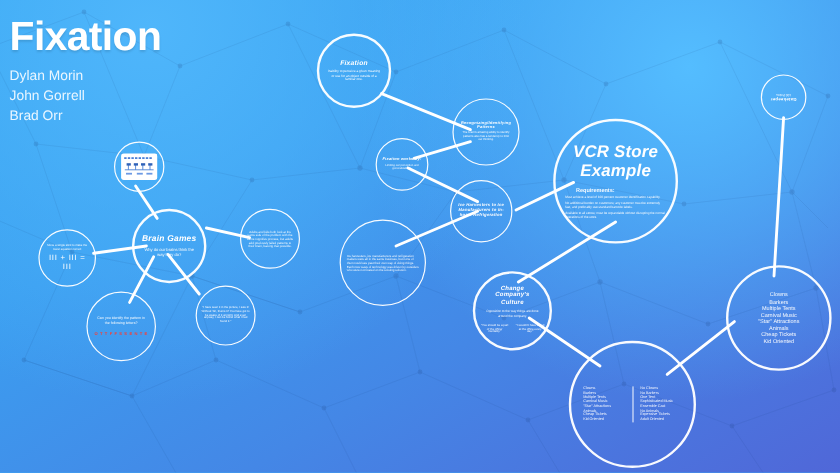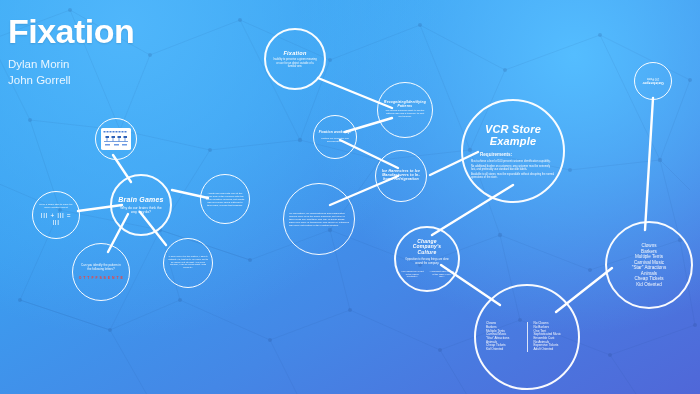--- a/index.html
+++ b/index.html
@@ -156,21 +156,21 @@
 
   <div class="node thin" style="left:375px;top:150px;width:52px;height:52px;">
     <div class="ttl" style="font-size:3.5px;max-width:42px;font-style:italic;">Ice Harvesters to Ice Manufacturers to In-home Refrigeration</div>
   </div>
 
   <div class="node thin" style="left:283px;top:183px;width:72px;height:72px;">
     <div class="bd" style="font-size:2.5px;max-width:60px;text-align:left;">Ice harvesters, ice manufacturers and refrigeration makers were all in the same business, but none of them could see past their own way of doing things. Each new wave of technology was driven by outsiders who were not fixated on the existing solution.</div>
   </div>
 
   <div class="node" style="left:461px;top:99px;width:104px;height:104px;border-width:2.4px;">
-    <div class="ttl" style="font-size:11px;margin-bottom:5px;max-width:78px;">VCR Store Example</div>
+    <div class="ttl" style="font-size:14px;margin-bottom:5px;max-width:78px;">VCR Store Example</div>
     <div class="bd" style="font-size:4.6px;font-weight:bold;align-self:flex-start;margin-left:13px;margin-bottom:2px;">Requirements:</div>
     <div style="max-width:84px;text-align:left;">
       <div class="bd" style="font-size:2.6px;margin-bottom:2px;">Must achieve a level of 100 percent customer identification capability.</div>
       <div class="bd" style="font-size:2.6px;margin-bottom:2px;">No additional burden on customers; any customer must be extremely fast, and preferably use standard barcode labels.</div>
       <div class="bd" style="font-size:2.6px;">Available to all stores; must be expandable without disrupting the normal operations of the store.</div>
     </div>
   </div>
 
   <div class="node thin flip" style="left:634px;top:62px;width:38px;height:38px;">
     <div class="ttl" style="font-size:3.6px;font-style:normal;">Gatekeeper</div>
@@ -282,16 +282,17 @@
 
   <div class="node thin" style="left:163px;top:238px;width:50px;height:50px;">
     <div class="bd" style="font-size:2.4px;max-width:42px;">"I have seen it in the picture, I saw it! Without 'Ah, that is it!' You have got to be aware of it at night. And even anyway, I can be found what I had found it."</div>
   </div>
 
   <div id="hdr">
     <div class="t">Fixation</div>
     <div class="a">
       <div>Dylan Morin</div>
       <div>John Gorrell</div>
+      <div>Brad Orr</div>
     </div>
   </div>
 
 </div>
 
 </body></html>

